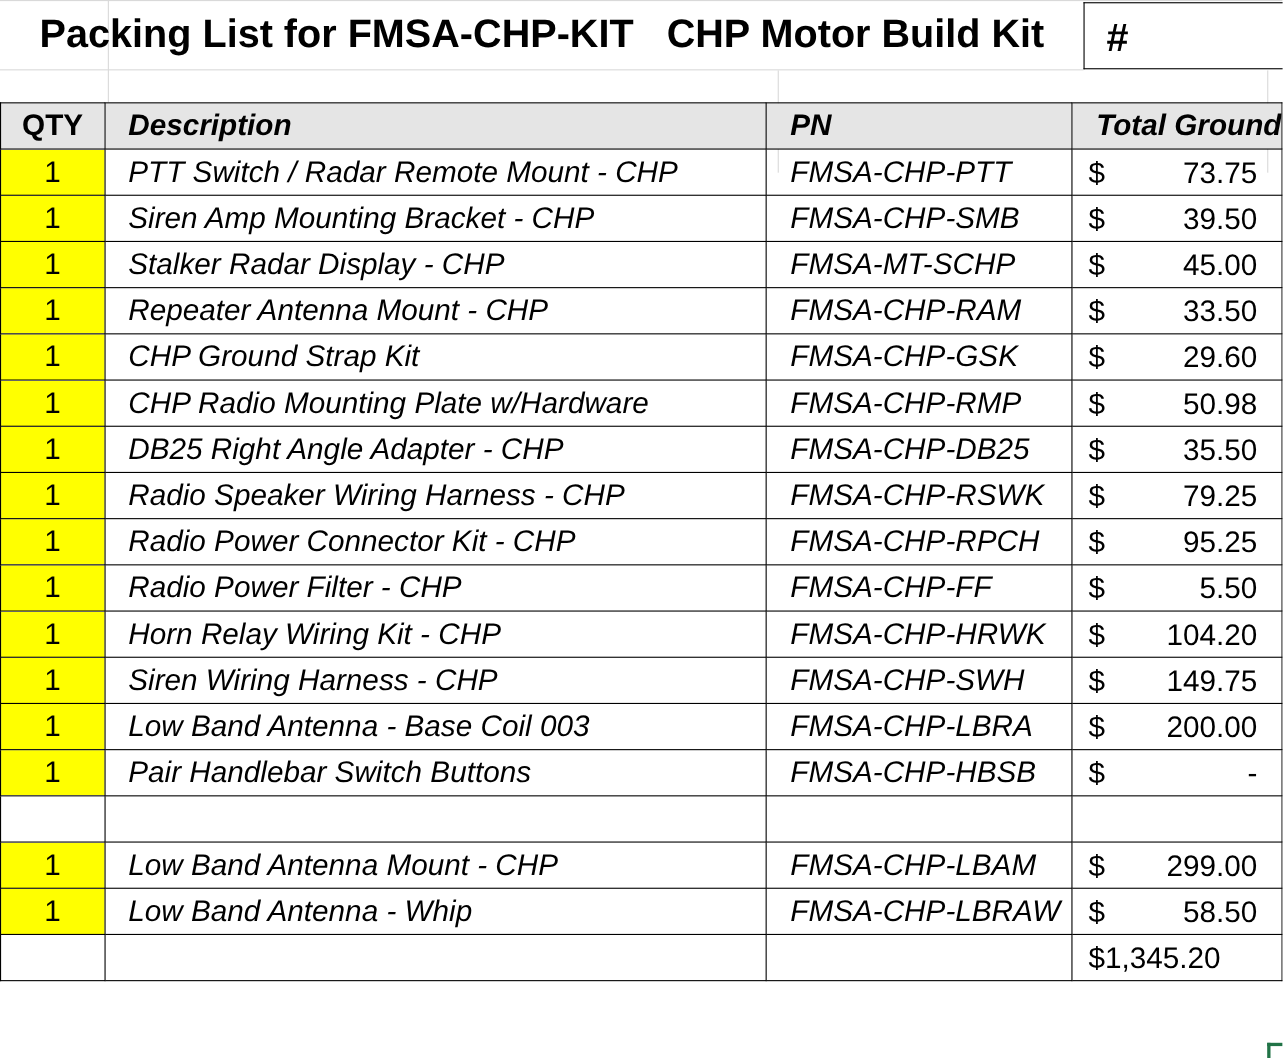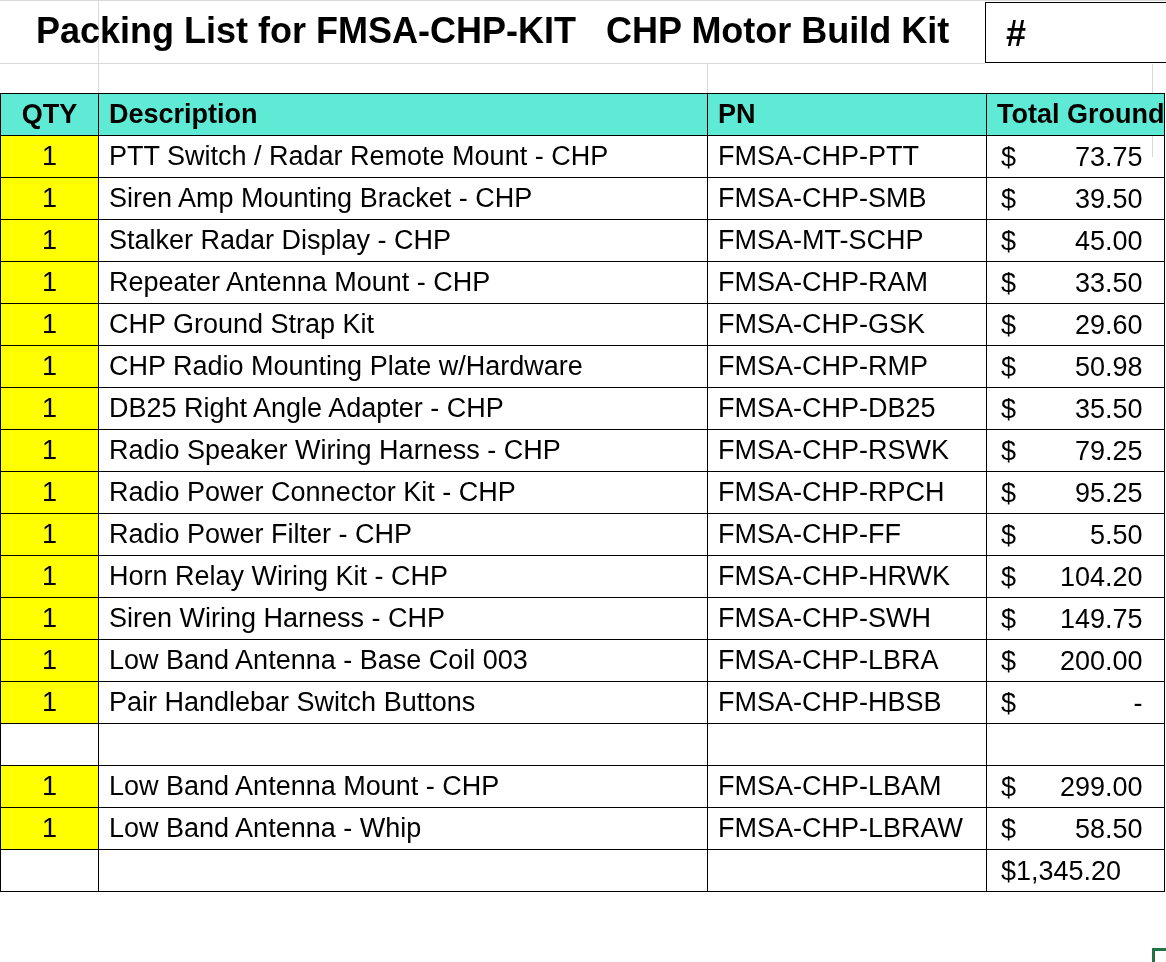--- a/index.html
+++ b/index.html
@@ -10,25 +10,25 @@
   .vgrid { position:absolute; top:0; width:1px; background:#d9d9d9; }
   .hgrid { position:absolute; left:0; height:1px; background:#d9d9d9; }
 
   .title-row { position:absolute; left:0; top:0; height:64px; width:1166px; }
   .title { position:absolute; left:8px; top:10px; font-size:36px; font-weight:bold; letter-spacing:0px; white-space:pre;margin-left:28px; }
   .num-box { position:absolute; left:985px; top:2px; width:190px; height:61px; border:1px solid #000; border-right:none; box-sizing:border-box; }
   .num-box span { position:absolute; left:20px; top:10px; font-size:36px; font-weight:bold; }
 
   table { position:absolute; left:0; top:93px; border-collapse:collapse; table-layout:fixed; }
   td, th { border:1px solid #000; padding:0; height:42px; box-sizing:border-box; font-size:27px; white-space:nowrap; overflow:hidden; }
-  th { background:#5eead4; font-weight:bold; text-align:left; height:42px; }
+  th { background:#e5e5e5; font-weight:bold; text-align:left; height:42px; }
   th.qty { text-align:center; }
   td.qty { text-align:center; }
   td.qty.hl { background:#ffff00; }
-  .pad { padding-left:10px; }
+  .pad { padding-left:21px;font-style:italic; }
   .price { position:relative; }
   .price .cur { position:absolute; left:14px; top:6px; }
   .price .amt { position:absolute; right:22px; top:6px; }
   .bold { font-weight:bold; }
   .total-cell .amt { position:absolute; left:14px; top:6px; }
   .sel-corner { position:absolute; left:1152px; top:948px; width:14px; height:14px; border-left:3px solid #217346; border-top:3px solid #217346; box-sizing:border-box; }
 </style>
 </head>
 <body>
 

